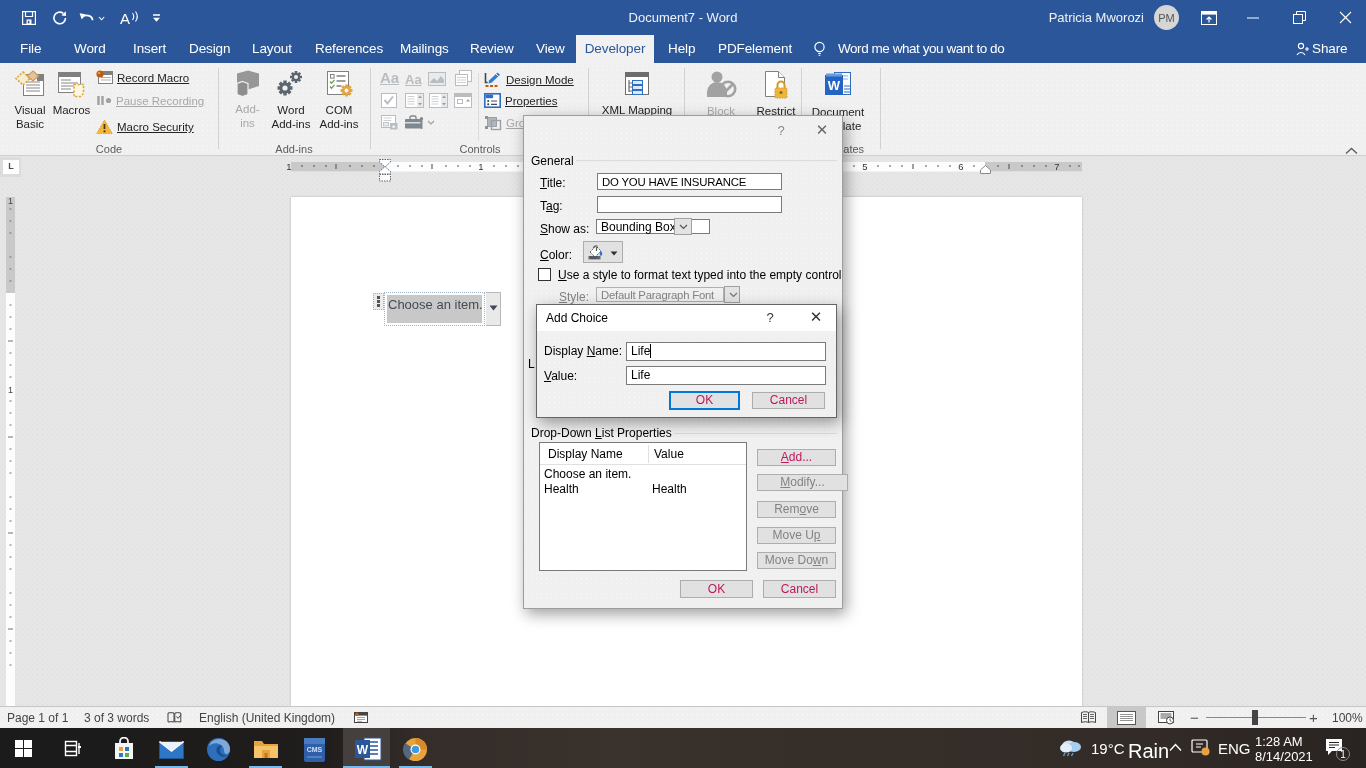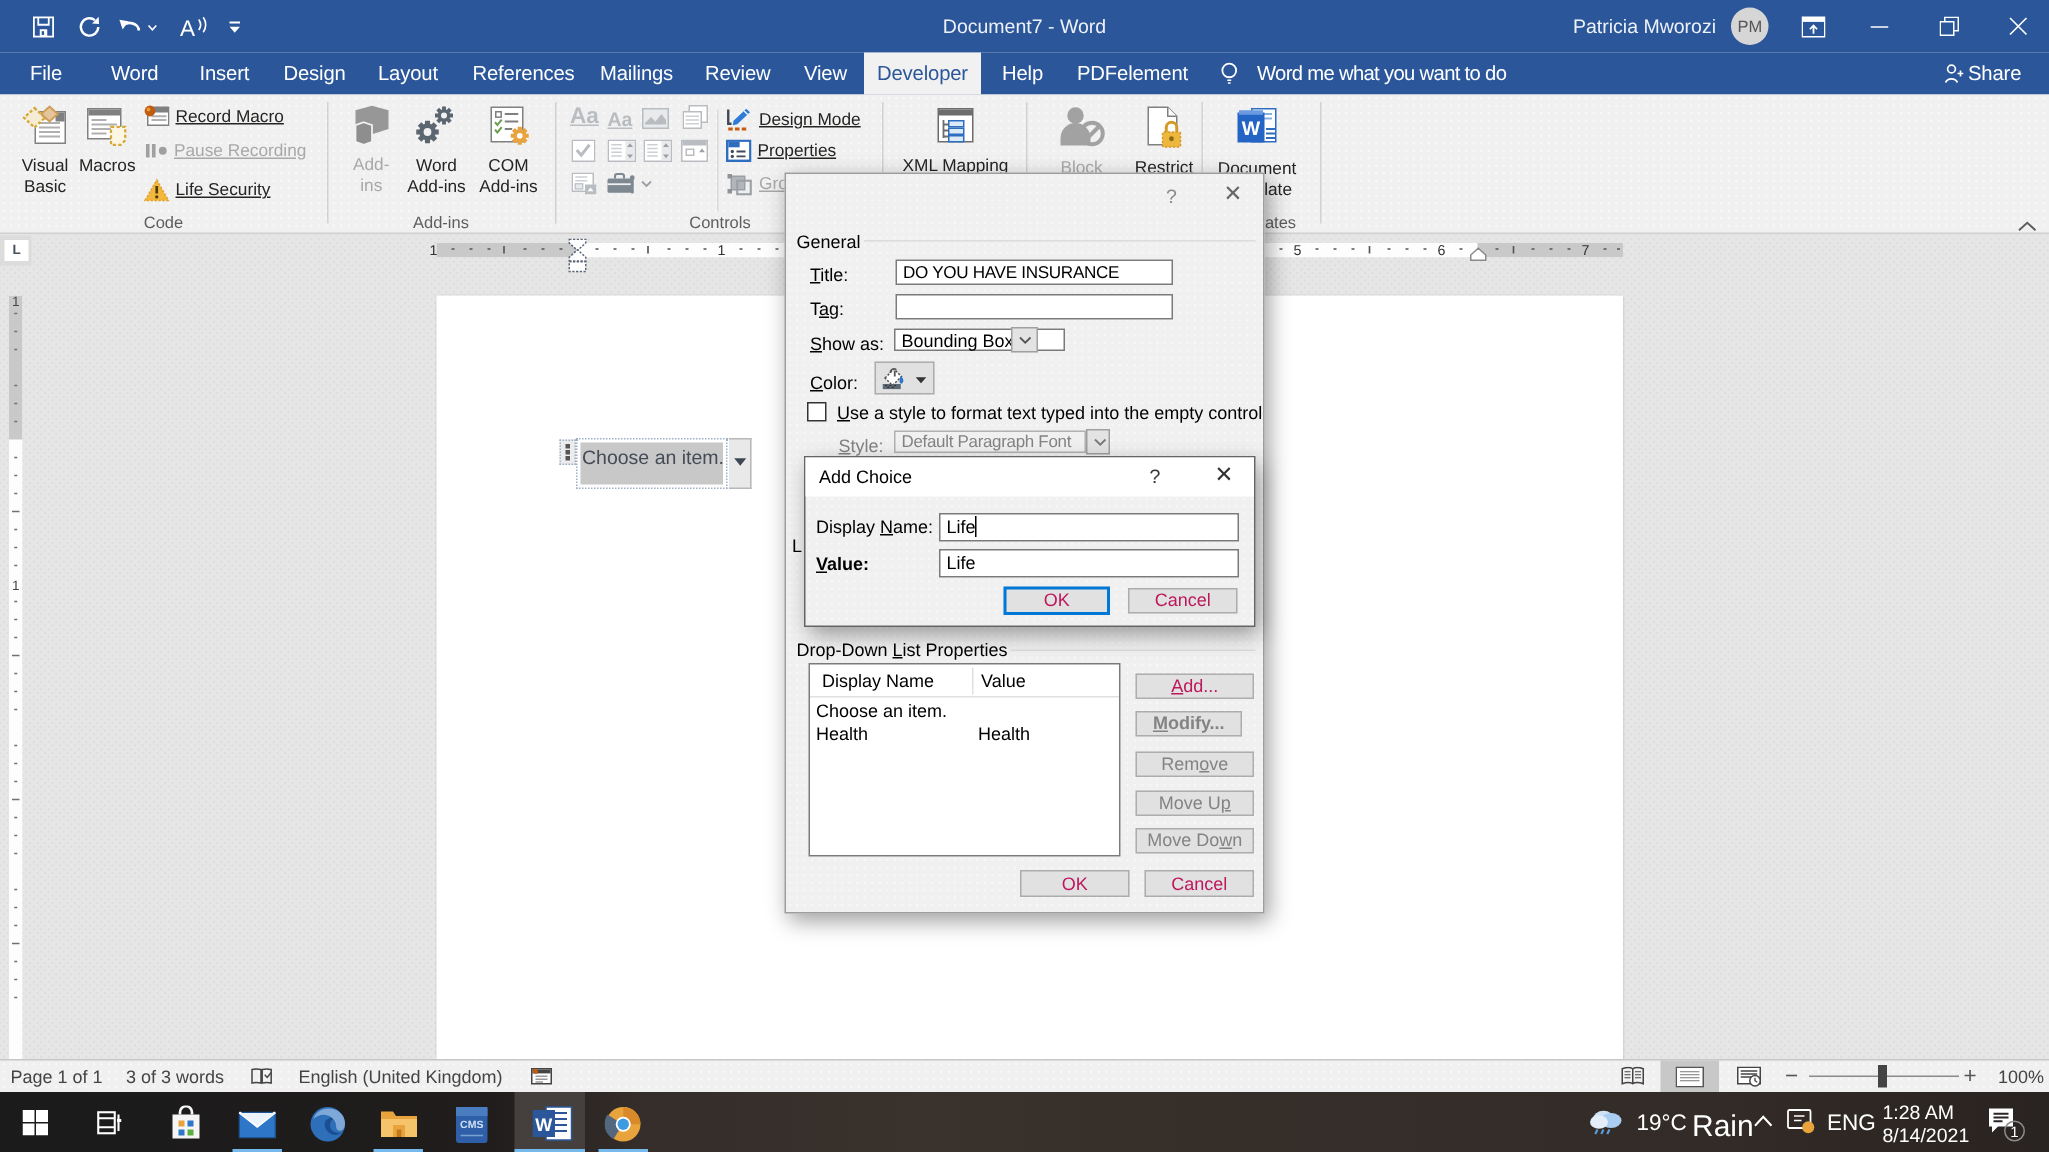--- a/index.html
+++ b/index.html
@@ -165,21 +165,21 @@
       <circle cx="12.5" cy="6.5" r="2.6" fill="#a0a0a0"></circle>
     </svg>
     <span>Pause Recording</span>
   </div>
   <div class="smallrow" style="left:96px; top:56px;">
     <svg width="17" height="16" viewBox="0 0 17 16">
       <path d="M8.5 1 L16.3 14.6 H0.7 Z" fill="#f3b73c" stroke="#e2a12c" stroke-width="1" stroke-dasharray="1.6 1"></path>
       <path d="M8.5 5 v5" stroke="#4a3a10" stroke-width="1.8"></path>
       <circle cx="8.5" cy="12.3" r="1.1" fill="#4a3a10"></circle>
     </svg>
-    <span>Life Security</span>
+    <span>Macro Security</span>
   </div>
   <div class="glabel" style="left:79px; width:60px;">Code</div>
   <div class="gsep" style="left:218px;"></div>
 
   <div class="bigbtn" style="left:228px; width:39px;">
     <svg width="30" height="28" viewBox="0 0 30 28">
       <path d="M15 0.5 L26 3.5 V16 L15 19.5 L4 16 V3.5 Z" fill="#979797"></path>
       <path d="M9.5 11.5 L15 13.5 V24.5 L9.5 26.5 L4 24.5 V13.5 Z" fill="#8e8e8e" stroke="#f1f1f1" stroke-width="1.2"></path>
     </svg>
     <div class="lbl gray">Add-<br>ins</div>
@@ -604,31 +604,31 @@
   <div class="abs" style="left:15px; top:326px; width:208px; height:129px; background:#fff; border:1px solid #7a7a7a;">
     <div class="abs" style="left:8px; top:4px;">Display Name</div>
     <div class="abs" style="left:114px; top:4px;">Value</div>
     <div class="abs" style="left:108px; top:2px; width:1px; height:18px; background:#e0e0e0;"></div>
     <div class="abs" style="left:0px; top:21px; width:206px; height:1px; background:#e0e0e0;"></div>
     <div class="abs" style="left:4px; top:24px;">Choose an item.</div>
     <div class="abs" style="left:4px; top:39px;">Health</div>
     <div class="abs" style="left:112px; top:39px;">Health</div>
   </div>
   <div class="btn" style="left:233px; top:333px; width:79px; height:17px; line-height:15px;"><u>A</u>dd...</div>
-  <div class="btn dis" style="left:233px; top:358px; width:71px; height:17px; line-height:15px;font-weight:bold;"><u>M</u>odify...</div>
+  <div class="btn dis" style="left:233px; top:358px; width:91px; height:17px; line-height:15px;"><u>M</u>odify...</div>
   <div class="btn dis" style="left:233px; top:385px; width:79px; height:17px; line-height:15px;">Rem<u>o</u>ve</div>
   <div class="btn dis" style="left:233px; top:411px; width:79px; height:17px; line-height:15px;">Move U<u>p</u></div>
   <div class="btn dis" style="left:233px; top:436px; width:79px; height:17px; line-height:15px;">Move Do<u>w</u>n</div>
   <div class="btn" style="left:156px; top:464px; width:73px; height:18px; line-height:16px;">OK</div>
   <div class="btn" style="left:239px; top:464px; width:73px; height:18px; line-height:16px;">Cancel</div>
 </div>
 
 <div class="dialog" id="addchoice" style="left:536px; top:304px; width:301px; height:114px; border-color:#646464;">
   <div class="dlg-title" style="height:26px; line-height:26px; color:#000;">Add Choice</div>
   <div class="dlg-q" style="left:218px; height:26px; line-height:26px; color:#333;">?</div>
   <div class="dlg-x" style="height:26px; line-height:24px;">✕</div>
   <div class="abs" style="left:7px; top:39px;">Display <u>N</u>ame:</div>
   <div class="tbox" style="left:89px; top:37px; width:200px; height:19px;">Life<span style="border-left:1px solid #000; margin-left:0px;"></span></div>
-  <div class="abs" style="left:7px; top:64px;font-weight:bold;"><u>V</u>alue:</div>
+  <div class="abs" style="left:7px; top:64px;"><u>V</u>alue:</div>
   <div class="tbox" style="left:89px; top:61px; width:200px; height:19px;">Life</div>
   <div class="btn def" style="left:132px; top:86px; width:71px; height:19px; line-height:15px;">OK</div>
   <div class="btn" style="left:215px; top:87px; width:73px; height:17px; line-height:15px;">Cancel</div>
 </div>
 
 </body></html>

